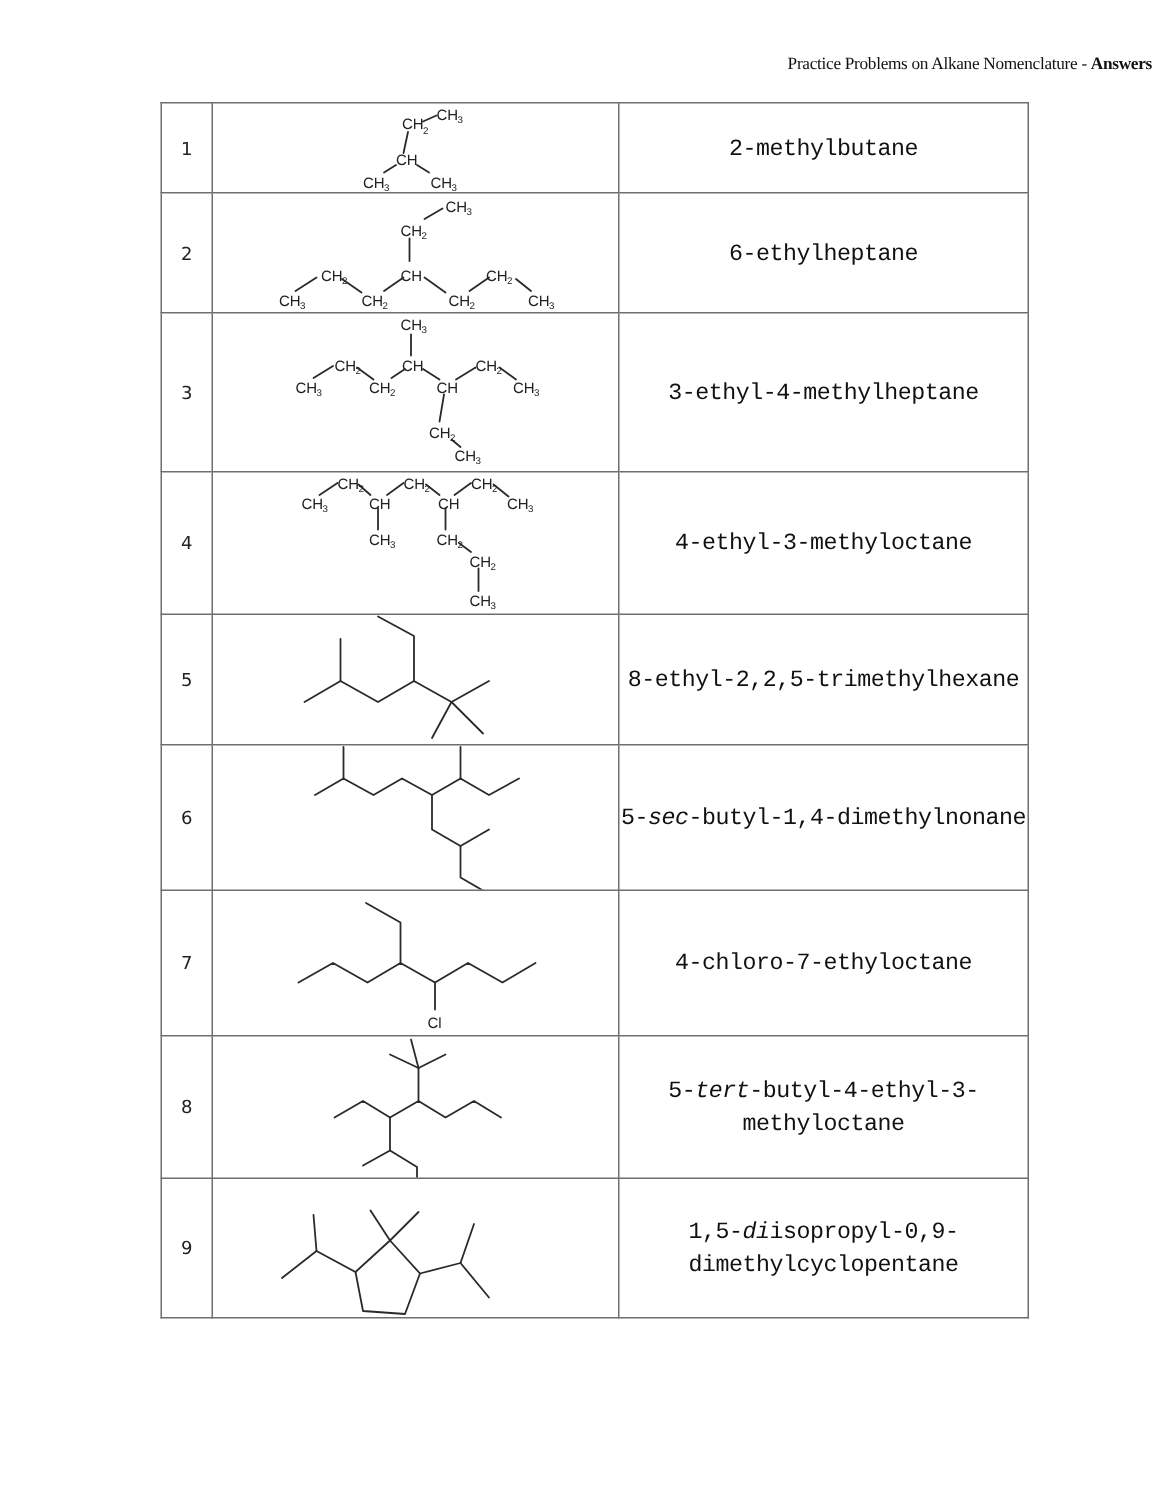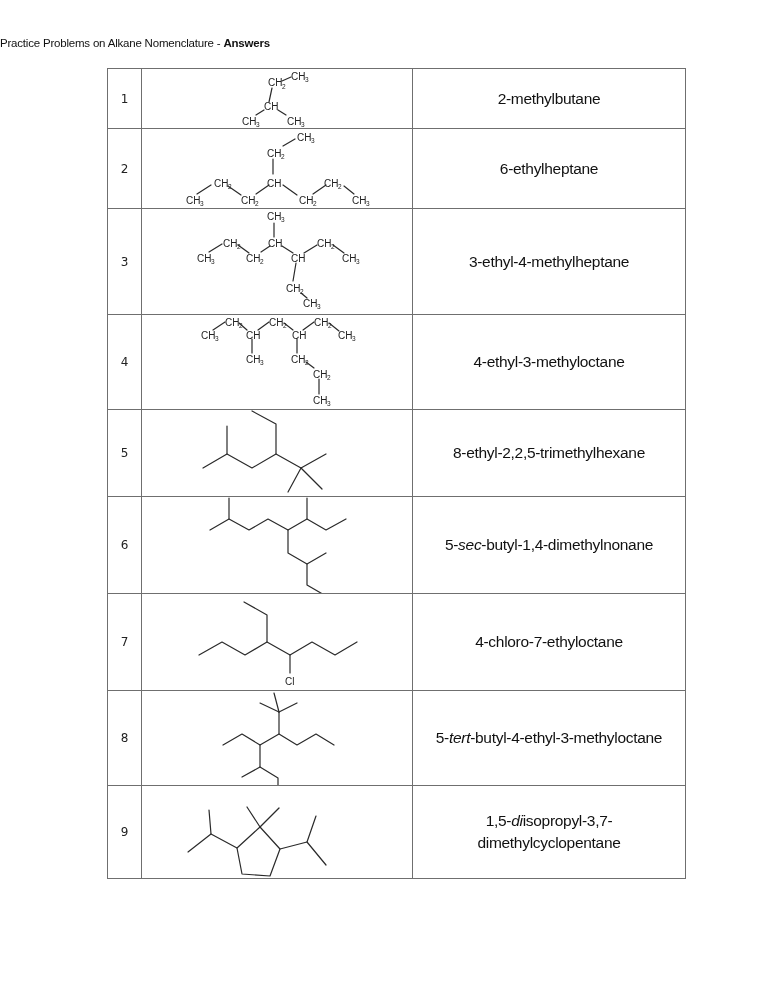--- a/index.html
+++ b/index.html
@@ -1,26 +1,26 @@
 <!DOCTYPE html>
 <html><head>
 <meta charset="utf-8">
 <style>
   html, body { margin: 0; padding: 0; background: #ffffff; }
   body { width: 768px; height: 994px; position: relative; overflow: hidden;
          font-family: "Liberation Sans", sans-serif; color: #000; }
-  .page-title { position: absolute; left: 0; width: 768px; top: 37px; text-align: left;
-                font-size: 11.5px; color: #111; font-family: Liberation Sans, sans-serif; letter-spacing: -0.2px; }
+  .page-title { position: absolute; left: 0; width: 768px; top: 37px; text-align: right;
+                font-size: 11.5px; color: #111; font-family: Liberation Serif, serif; letter-spacing: -0.2px; }
   .page-title b { font-weight: bold; }
   .answers-table { position: absolute; left: 107px; top: 68px; width: 579px; border-collapse: collapse; }
   .answers-table td { border: 1px solid #6f6f6f; padding: 0; vertical-align: middle; }
   .num-cell { width: 33px; text-align: center; font-size: 12px; font-family: "DejaVu Sans", sans-serif; color: #222; }
   .struct-cell { width: 270px; position: relative; }
   .struct-cell svg { display: block; }
-  .name-cell { text-align: center; font-size: 15.5px; font-family: Liberation Sans, sans-serif; color: #111; line-height: 22px; letter-spacing: -0.3px; }
+  .name-cell { text-align: center; font-size: 15.5px; font-family: Liberation Mono, monospace; color: #111; line-height: 22px; letter-spacing: -0.3px; }
   .name-cell i { font-style: italic; }
   svg text { font-family: "Liberation Sans", sans-serif; fill: #222; }
   svg .lbl { font-size: 10px; }
   svg .sub { font-size: 6.5px; }
   svg line, svg polyline, svg polygon { stroke: #2a2a2a; stroke-width: 1.2; fill: none; stroke-linecap: round; stroke-linejoin: round; }
 </style>
 </head>
 <body>
 
 <div class="page-title"><span>Practice Problems on Alkane Nomenclature - </span><b>Answers</b></div>
@@ -223,18 +223,18 @@
         <polygon points="236,848 259,827 279,849 269,876 241,874"></polygon>
         <line x1="259" y1="827" x2="246" y2="807"></line>
         <line x1="259" y1="827" x2="278" y2="808"></line>
         <polyline points="236,848 210,834 208,810"></polyline>
         <line x1="210" y1="834" x2="187" y2="852"></line>
         <polyline points="279,849 306,842 315,816"></polyline>
         <line x1="306" y1="842" x2="325" y2="865"></line>
       </svg>
     </td>
     <td class="name-cell">
-      <div><span>1,5-</span><i>di</i><span>isopropyl-3,7-</span></div>
+      <div><span>1,5-</span><i>di</i><span>isopropyl-0,9-</span></div>
       <div>dimethylcyclopentane</div>
     </td>
   </tr>
 </tbody>
   </table>
 
 </body></html>

